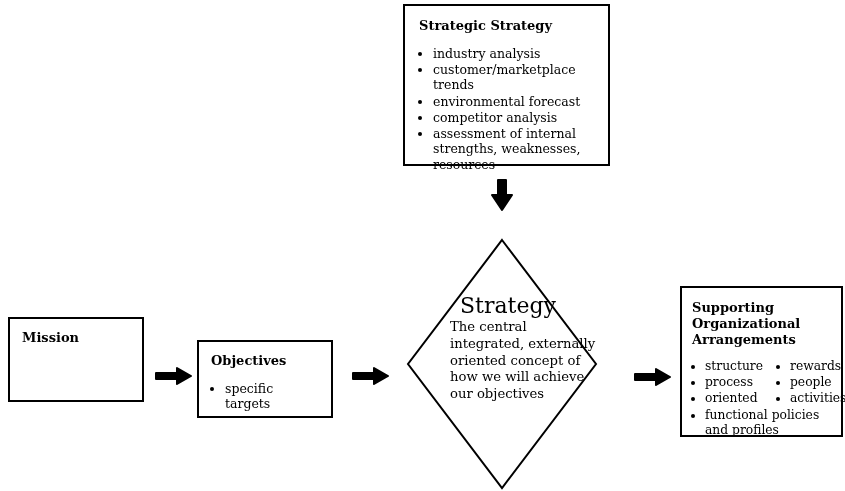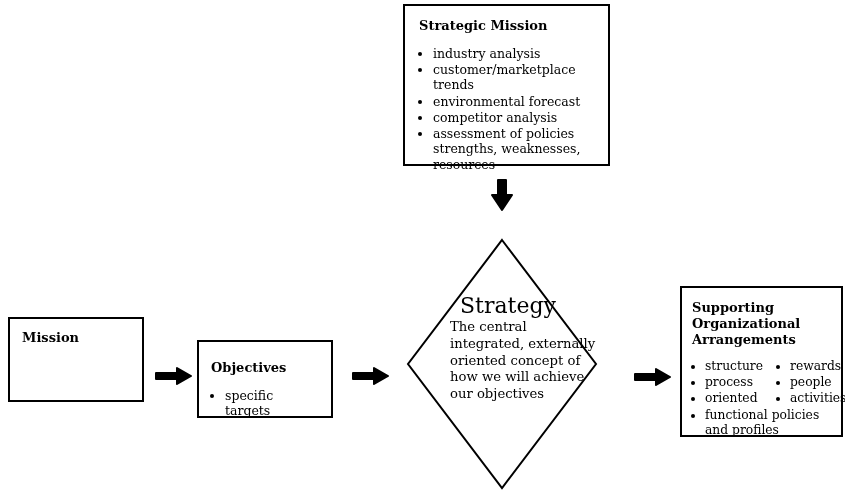--- a/index.html
+++ b/index.html
@@ -31,21 +31,21 @@
     margin: 12px 0 0 0;
     padding: 0 0 0 14px;
     list-style: disc outside;
     font-size: 12.5px;
     line-height: 1.22;
   }
   .box ul li { margin: 0 0 1px 0; }
 
   .strategic-box { left: 403px; top: 4px; width: 207px; height: 162px; padding: 12px 14px; }
   .mission-box   { left: 8px;   top: 317px; width: 136px; height: 85px;  padding: 11px 12px; }
-  .objectives-box{ left: 197px; top: 340px; width: 136px; height: 78px;  padding: 18px 12px; }
+  .objectives-box{ left: 197px; top: 340px; width: 136px; height: 78px;  padding: 11px 12px; }
   .supporting-box{ left: 680px; top: 286px; width: 163px; height: 151px; padding: 12px 10px; }
   .supporting-box ul { margin-top: 11px; font-size: 12.3px; padding-left: 13px; }
   .col-wrap { display: flex; }
   .col-wrap ul { flex: 0 0 auto; }
   .col-1 { width: 72px; }
   .col-2 { width: 66px; }
   .supporting-box .full-list { margin-top: 1px; }
 
   .arrow { position: absolute; }
   .arrow polygon { fill: #000000; stroke: #000000; stroke-width: 2; stroke-linejoin: round; }
@@ -73,27 +73,27 @@
     font-size: 13.2px;
     line-height: 1.27;
   }
 </style>
 </head>
 <body>
 
 <div class="canvas">
 
   <section class="box strategic-box">
-    <h3>Strategic Mission</h3>
+    <h3>Strategic Strategy</h3>
     <ul>
       <li>industry analysis</li>
       <li>customer/marketplace trends</li>
       <li>environmental forecast</li>
       <li>competitor analysis</li>
-      <li>assessment of policies strengths, weaknesses, resources</li>
+      <li>assessment of internal strengths, weaknesses, resources</li>
     </ul>
   </section>
 
   <svg class="arrow arrow-down-pos" width="22" height="33" viewBox="0 0 22 33">
     <polygon points="7,1 15,1 15,16 21,16 11,31 1,16 7,16" fill="#000000"></polygon>
   </svg>
 
   <section class="box mission-box">
     <h3>Mission</h3>
   </section>

